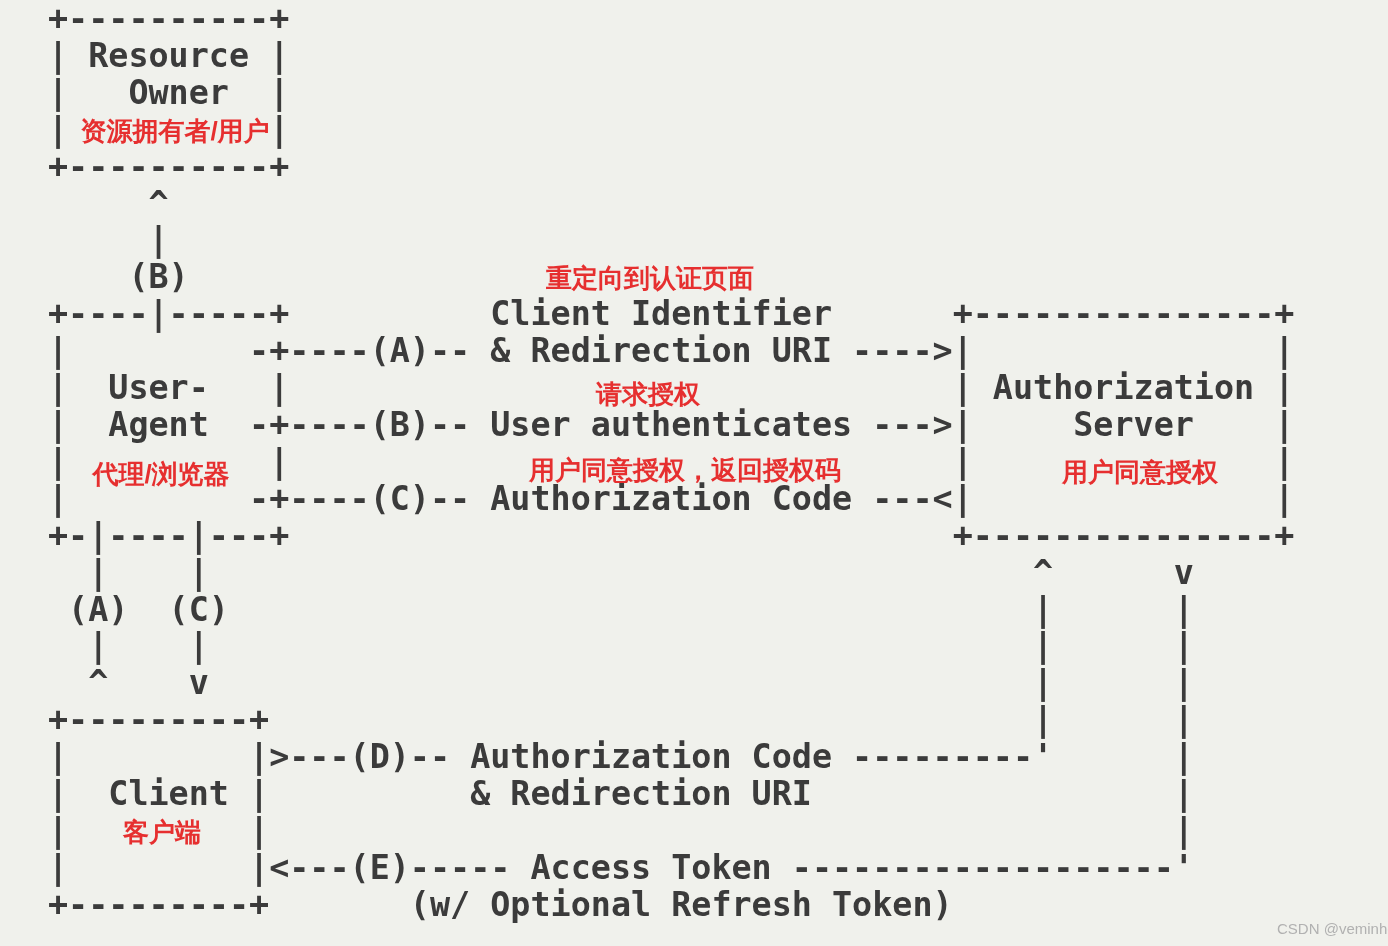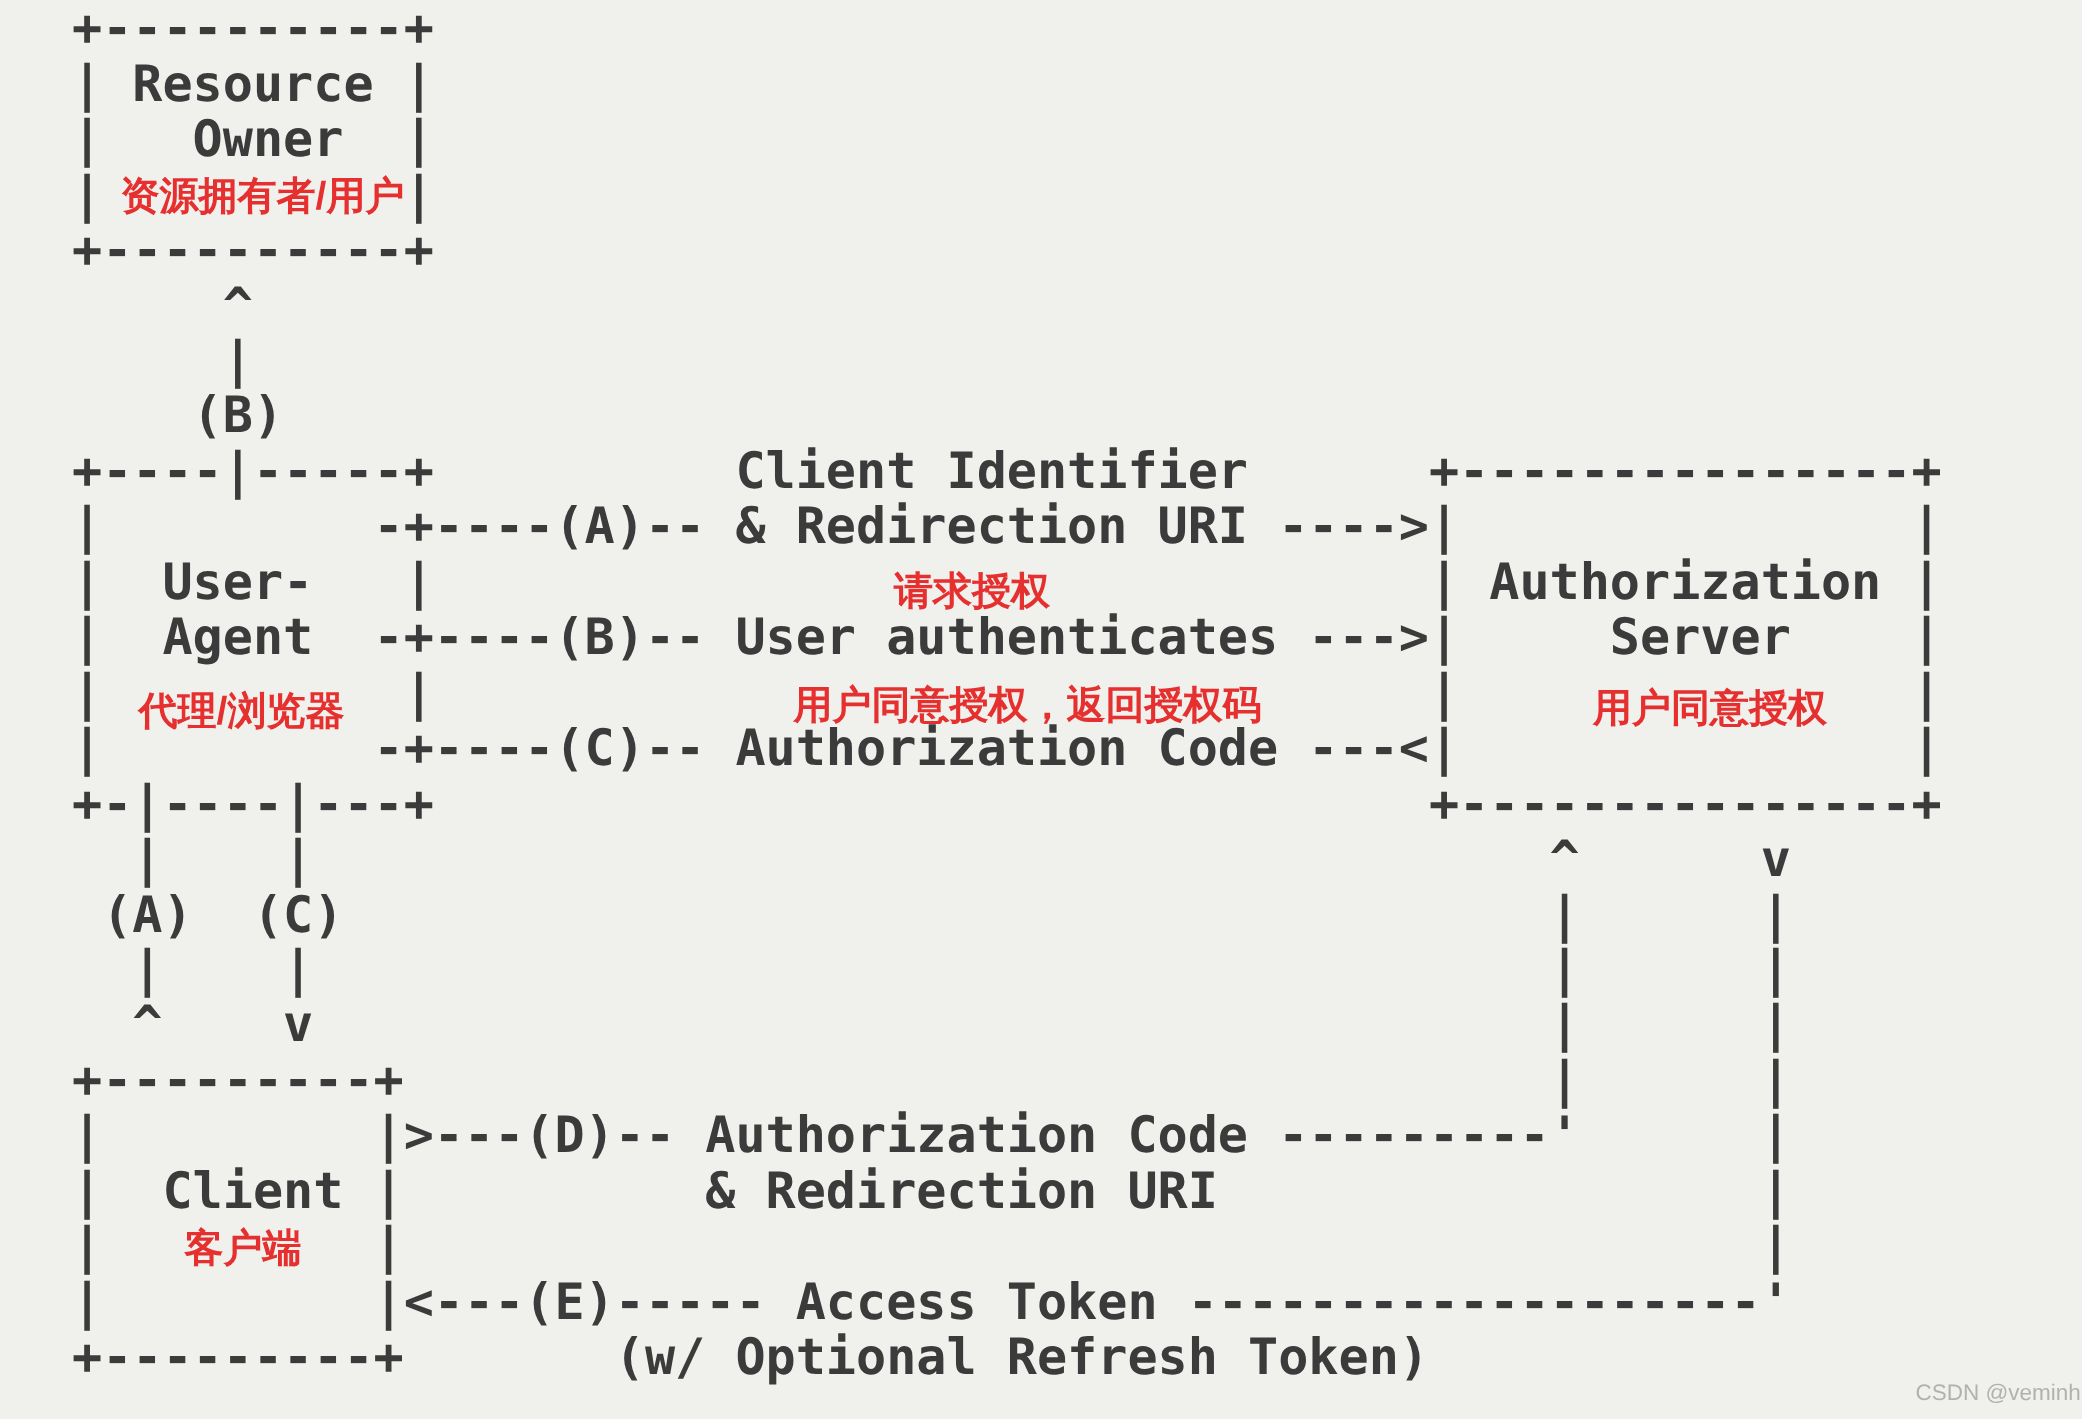--- a/index.html
+++ b/index.html
@@ -76,20 +76,21 @@
   ^    v                                         |      |
 +---------+                                      |      |
 |         |&gt;---(D)-- Authorization Code ---------'      |
 |  Client |          &amp; Redirection URI                  |
 |         |                                             |
 |         |&lt;---(E)----- Access Token -------------------'
 +---------+       (w/ Optional Refresh Token)</pre>
 
   <span class="cn" style="left:175px; top:131px;">资源拥有者/用户</span>
 
+  <span class="cn" style="left:650px; top:278px;">重定向到认证页面</span>
 
   <span class="cn" style="left:600px; top:394px;margin-left:48px;">请求授权</span>
 
   <span class="cn" style="left:161px; top:450px;margin-top:24px;">代理/浏览器</span>
 
   <span class="cn" style="left:685px; top:470px;">用户同意授权，返回授权码</span>
 
   <span class="cn" style="left:1140px; top:472px;">用户同意授权</span>
 
 

